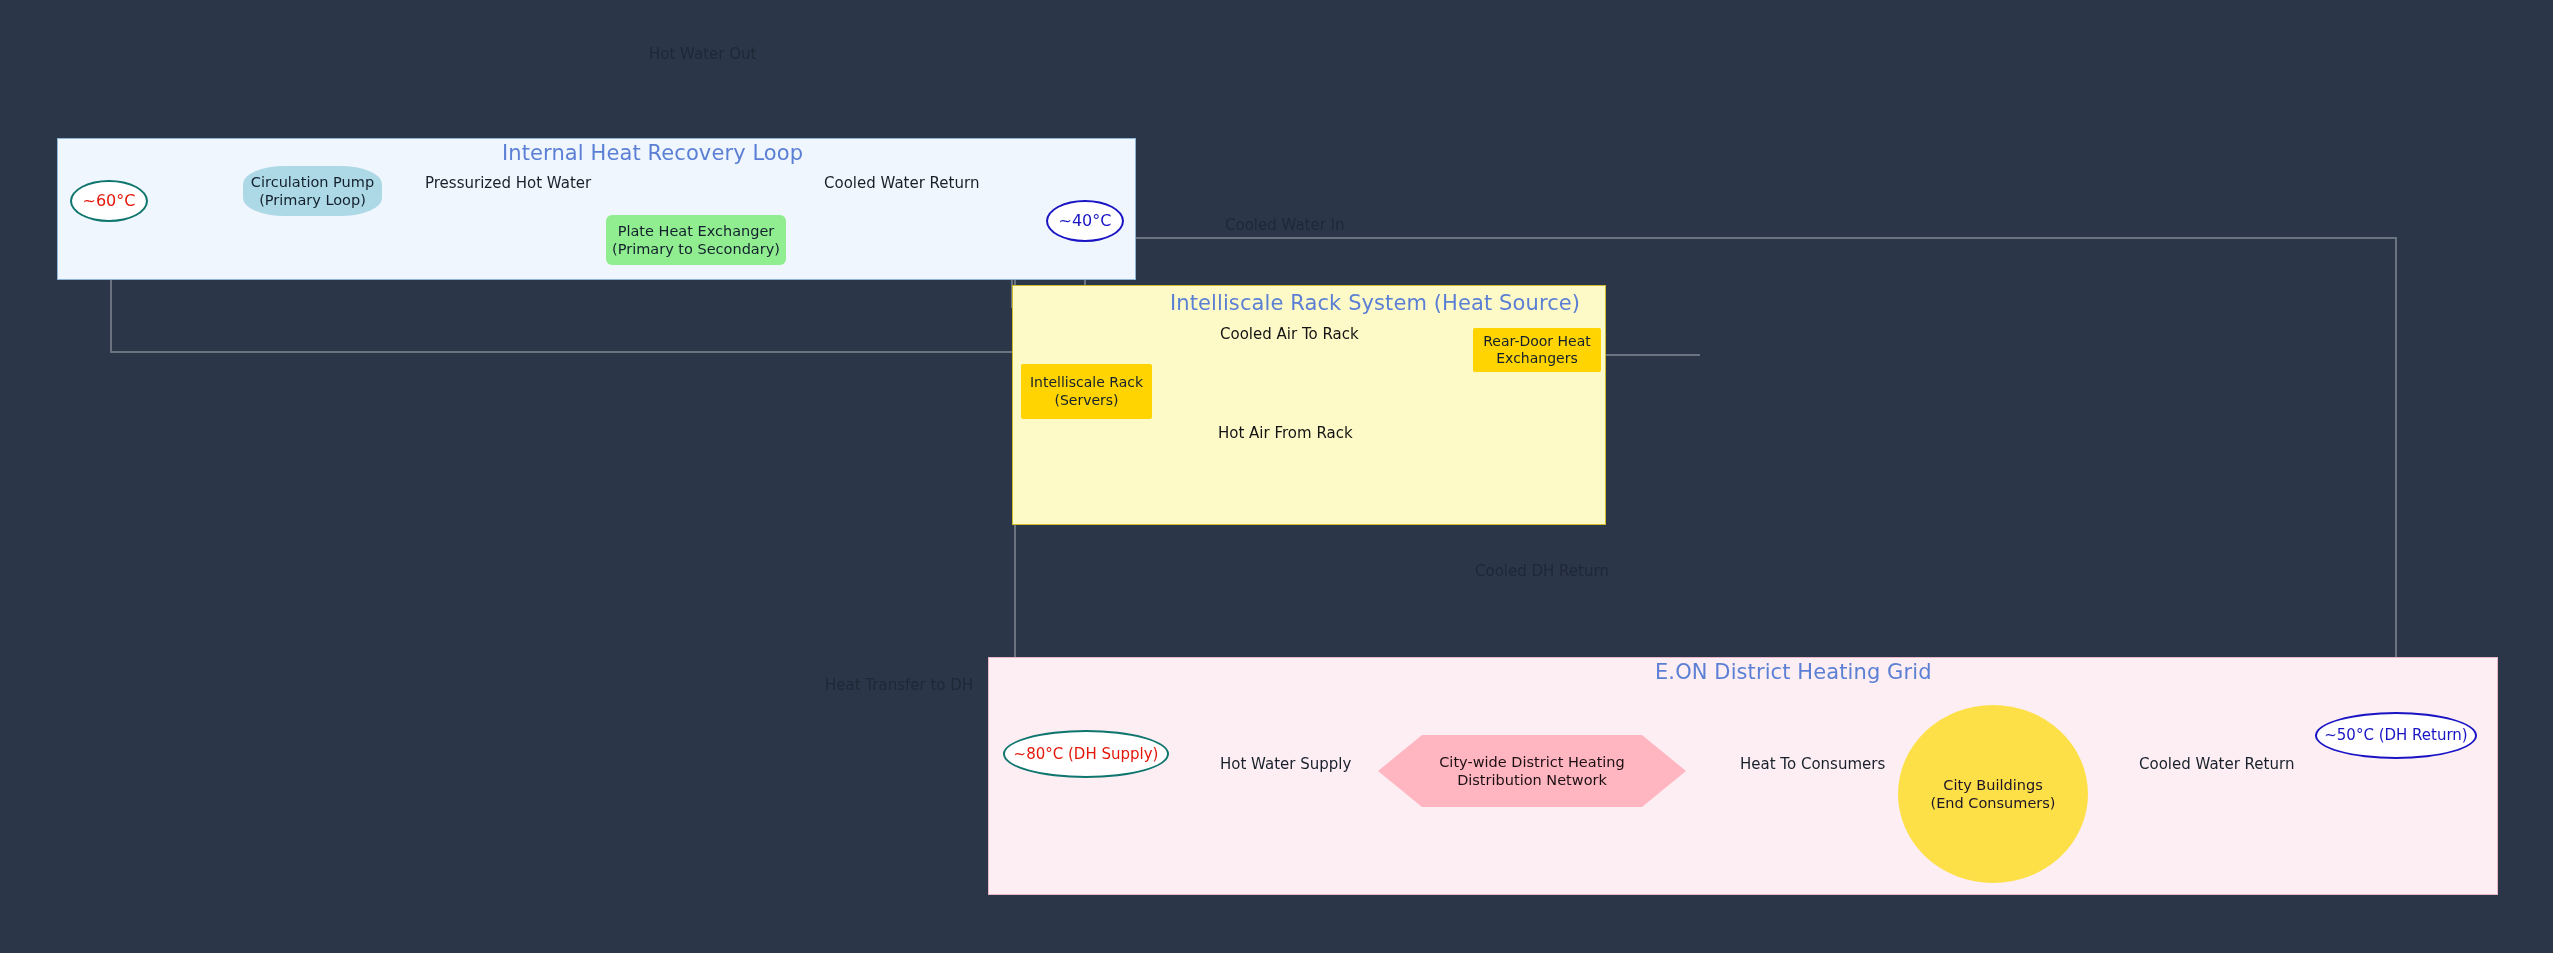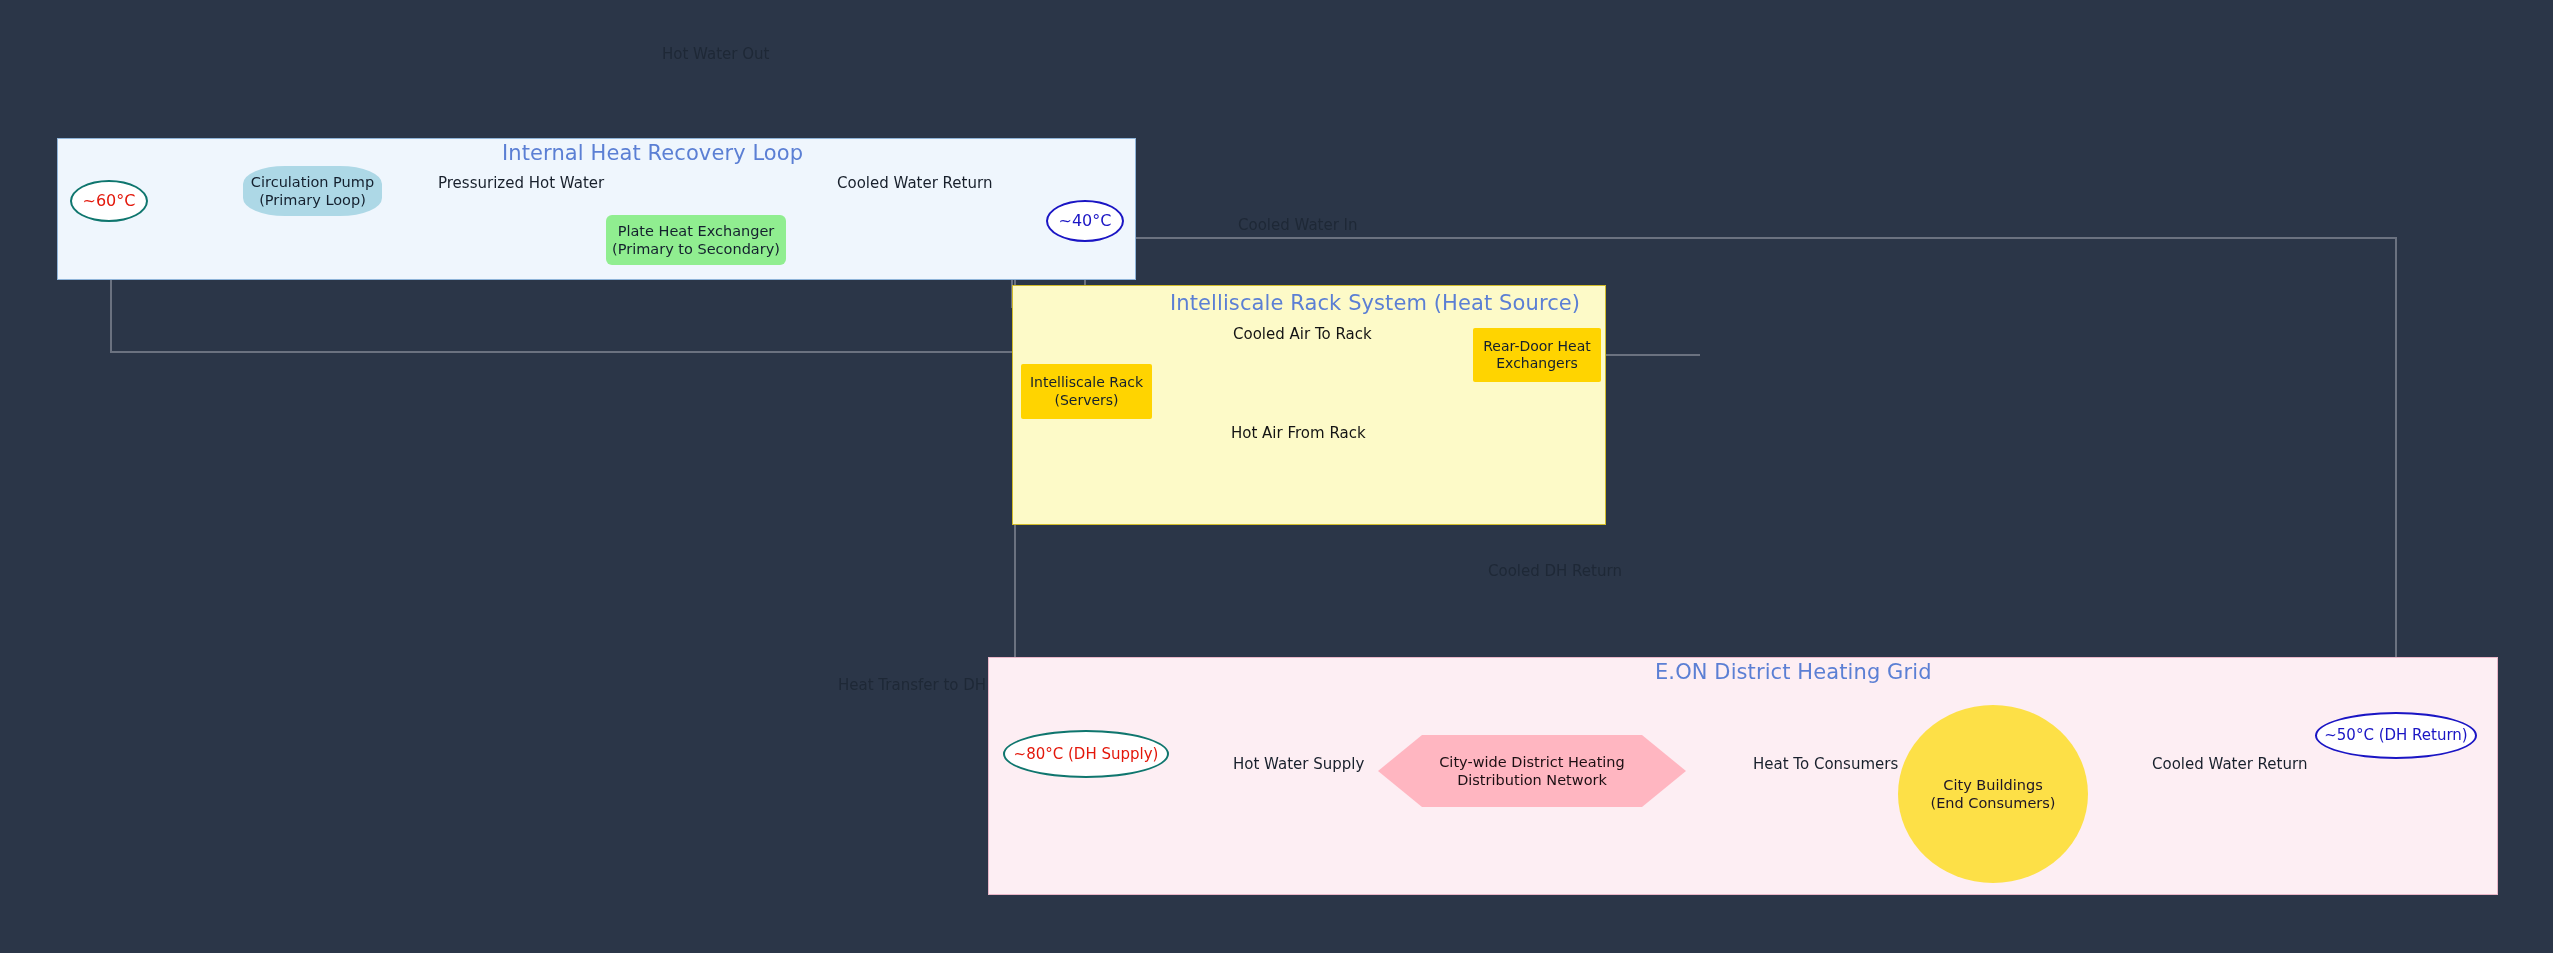--- a/index.html
+++ b/index.html
@@ -32,21 +32,21 @@
 
   .n-cyl{background:#add8e6;color:#14202e;border-radius:42px/18px;}
   .n-green{background:#90ee90;color:#14202e;border-radius:6px;}
   .n-yellow{background:#ffd400;color:#14202e;border-radius:2px;}
   .n-circle{border-radius:50%;background:#fde047;color:#1d1526;}
 
   .n-hex{color:#1d1014;}
   .hex-inner{position:relative;z-index:2;}
 
   
-  .elabel{position:absolute;white-space:nowrap;font-size:15px;margin-left:13px;}
+  .elabel{position:absolute;white-space:nowrap;font-size:15px;}
   .lbl-dark{color:#1e2836;}      
   .lbl-on-light{color:#18202c;}  
   .lbl-on-yellow{color:#141414;}
 </style>
 </head>
 <body>
 
 <div id="stage">
 
   <svg class="layer" viewBox="0 0 2553 953">
@@ -115,21 +115,21 @@
 
   <div class="node n-ellipse ell-blue" style="left:1046px;top:200px;width:78px;height:42px;font-size:16px;">
     <span>~40°C</span>
   </div>
 
   <div class="node n-yellow" style="left:1021px;top:364px;width:131px;height:55px;font-size:14px;flex-direction:column;">
     <span>Intelliscale Rack</span>
     <span>(Servers)</span>
   </div>
 
-  <div class="node n-yellow" style="left:1473px;top:328px;width:128px;height:54px;font-size:14px;flex-direction:column;">
+  <div class="node n-yellow" style="left:1473px;top:328px;width:128px;height:44px;font-size:14px;flex-direction:column;">
     <span>Rear-Door Heat</span>
     <span>Exchangers</span>
   </div>
 
   <div class="node n-ellipse ell-red" style="left:1003px;top:730px;width:166px;height:48px;font-size:15px;">
     <span>~80°C (DH Supply)</span>
   </div>
 
   <div class="node n-hex" style="left:1378px;top:735px;width:308px;height:72px;font-size:14.5px;flex-direction:column;">
     <svg style="position:absolute;left:0;top:0;width:308px;height:72px;">

